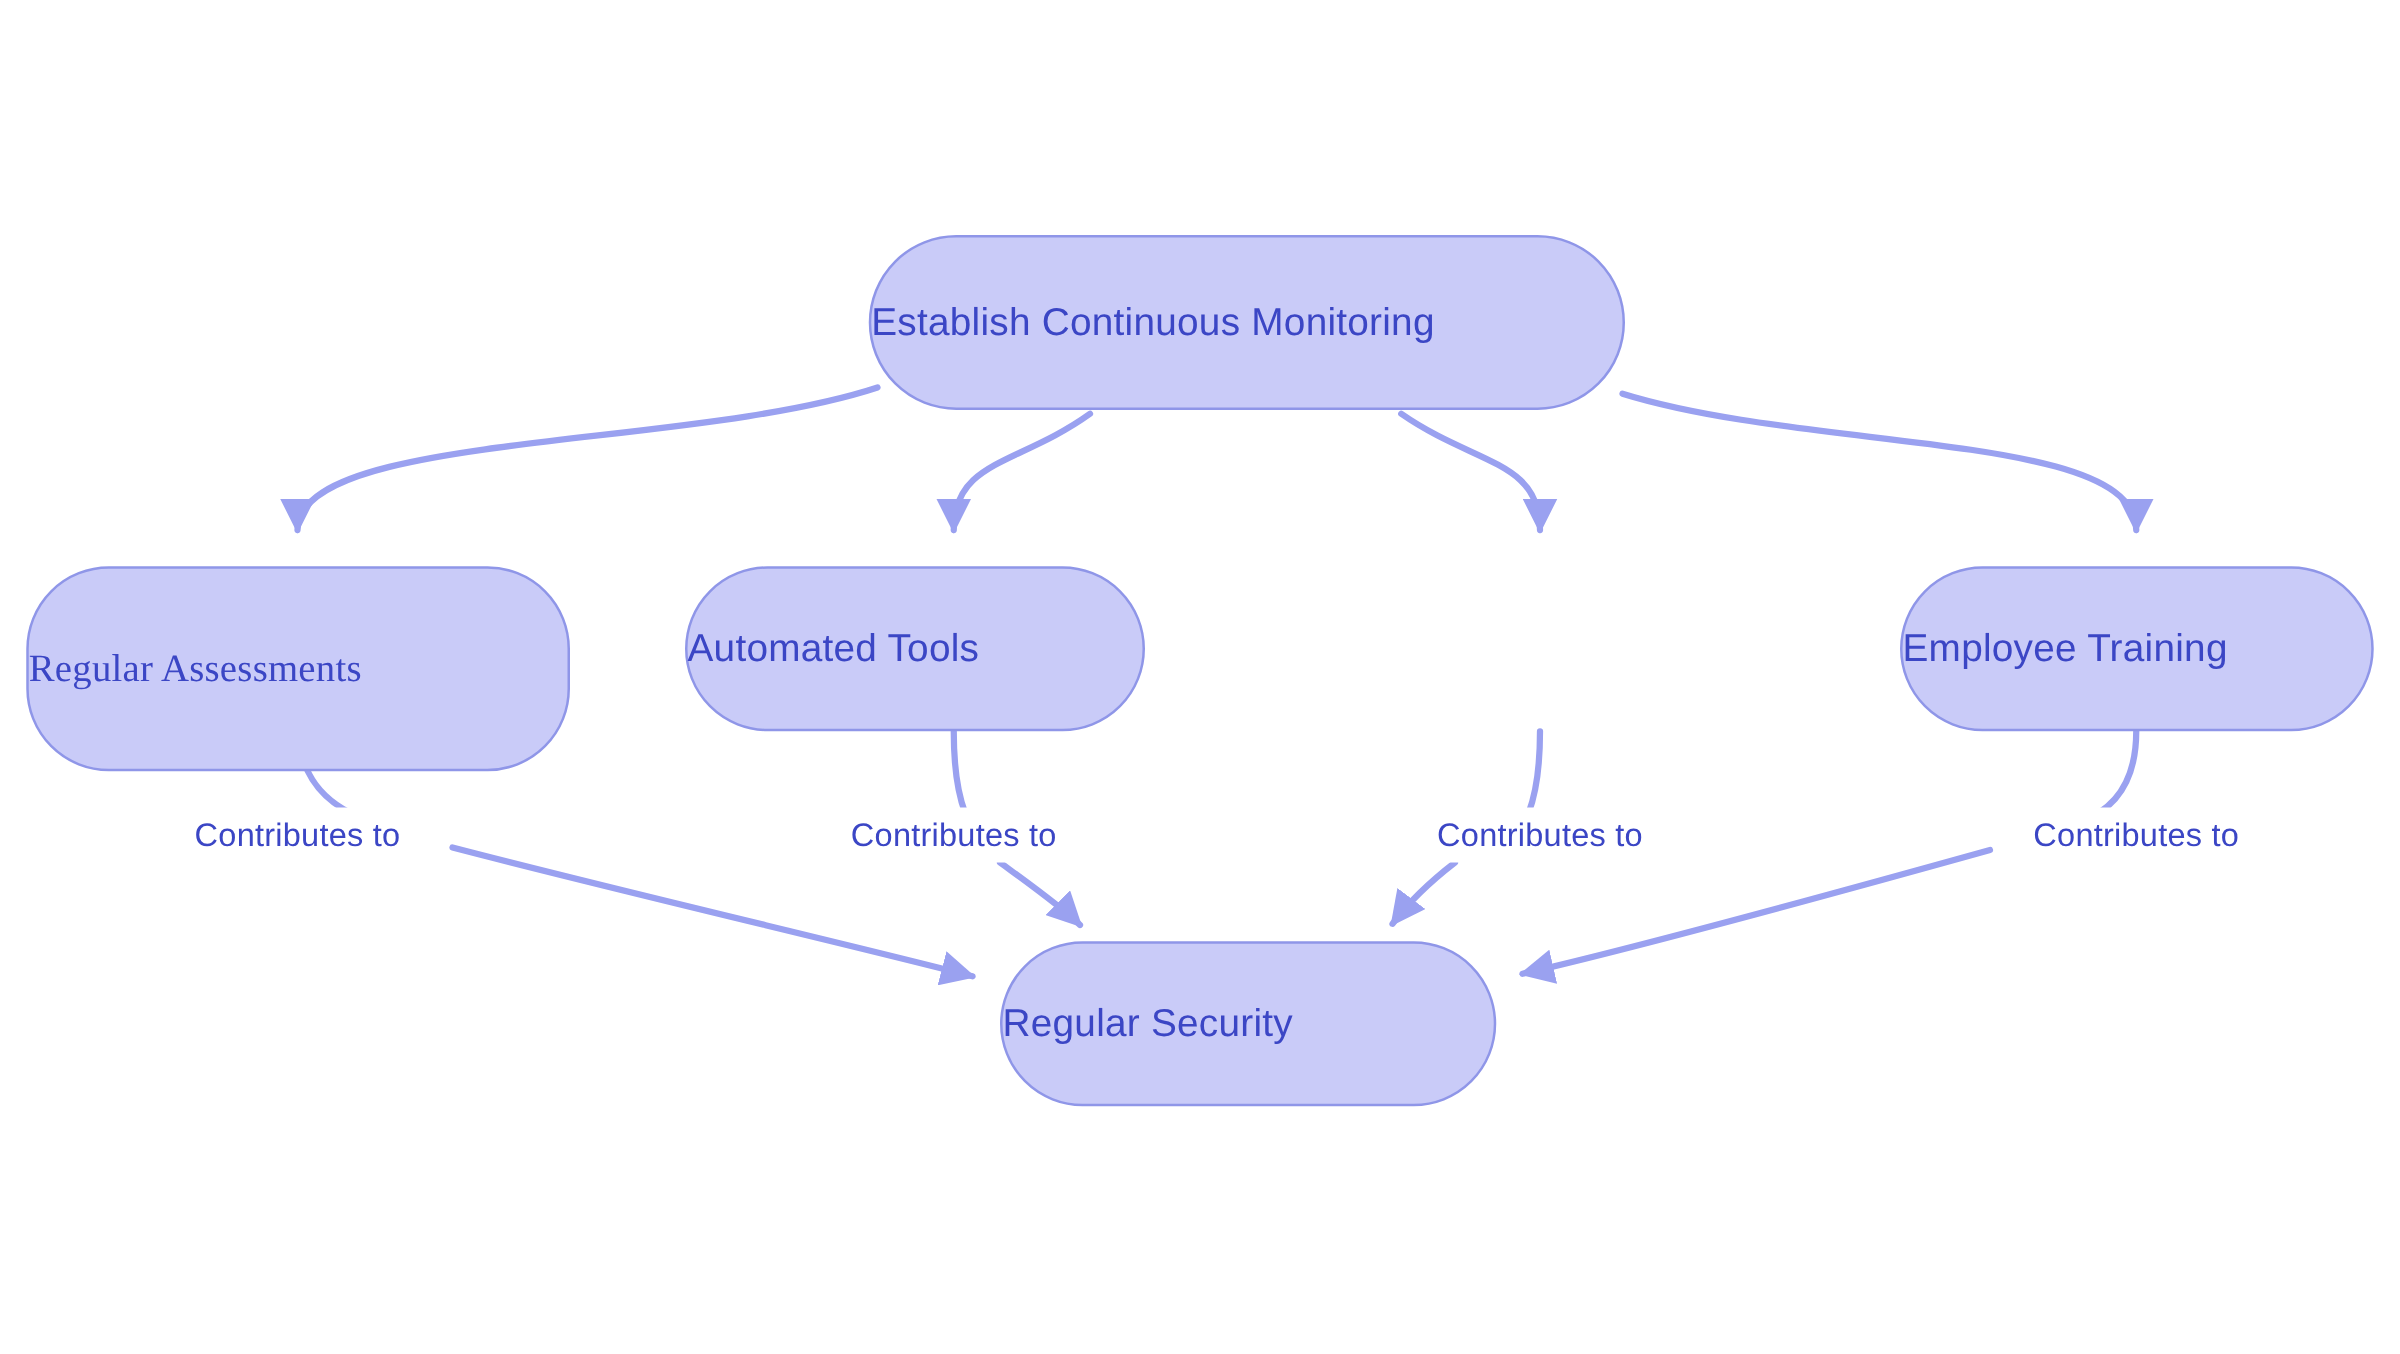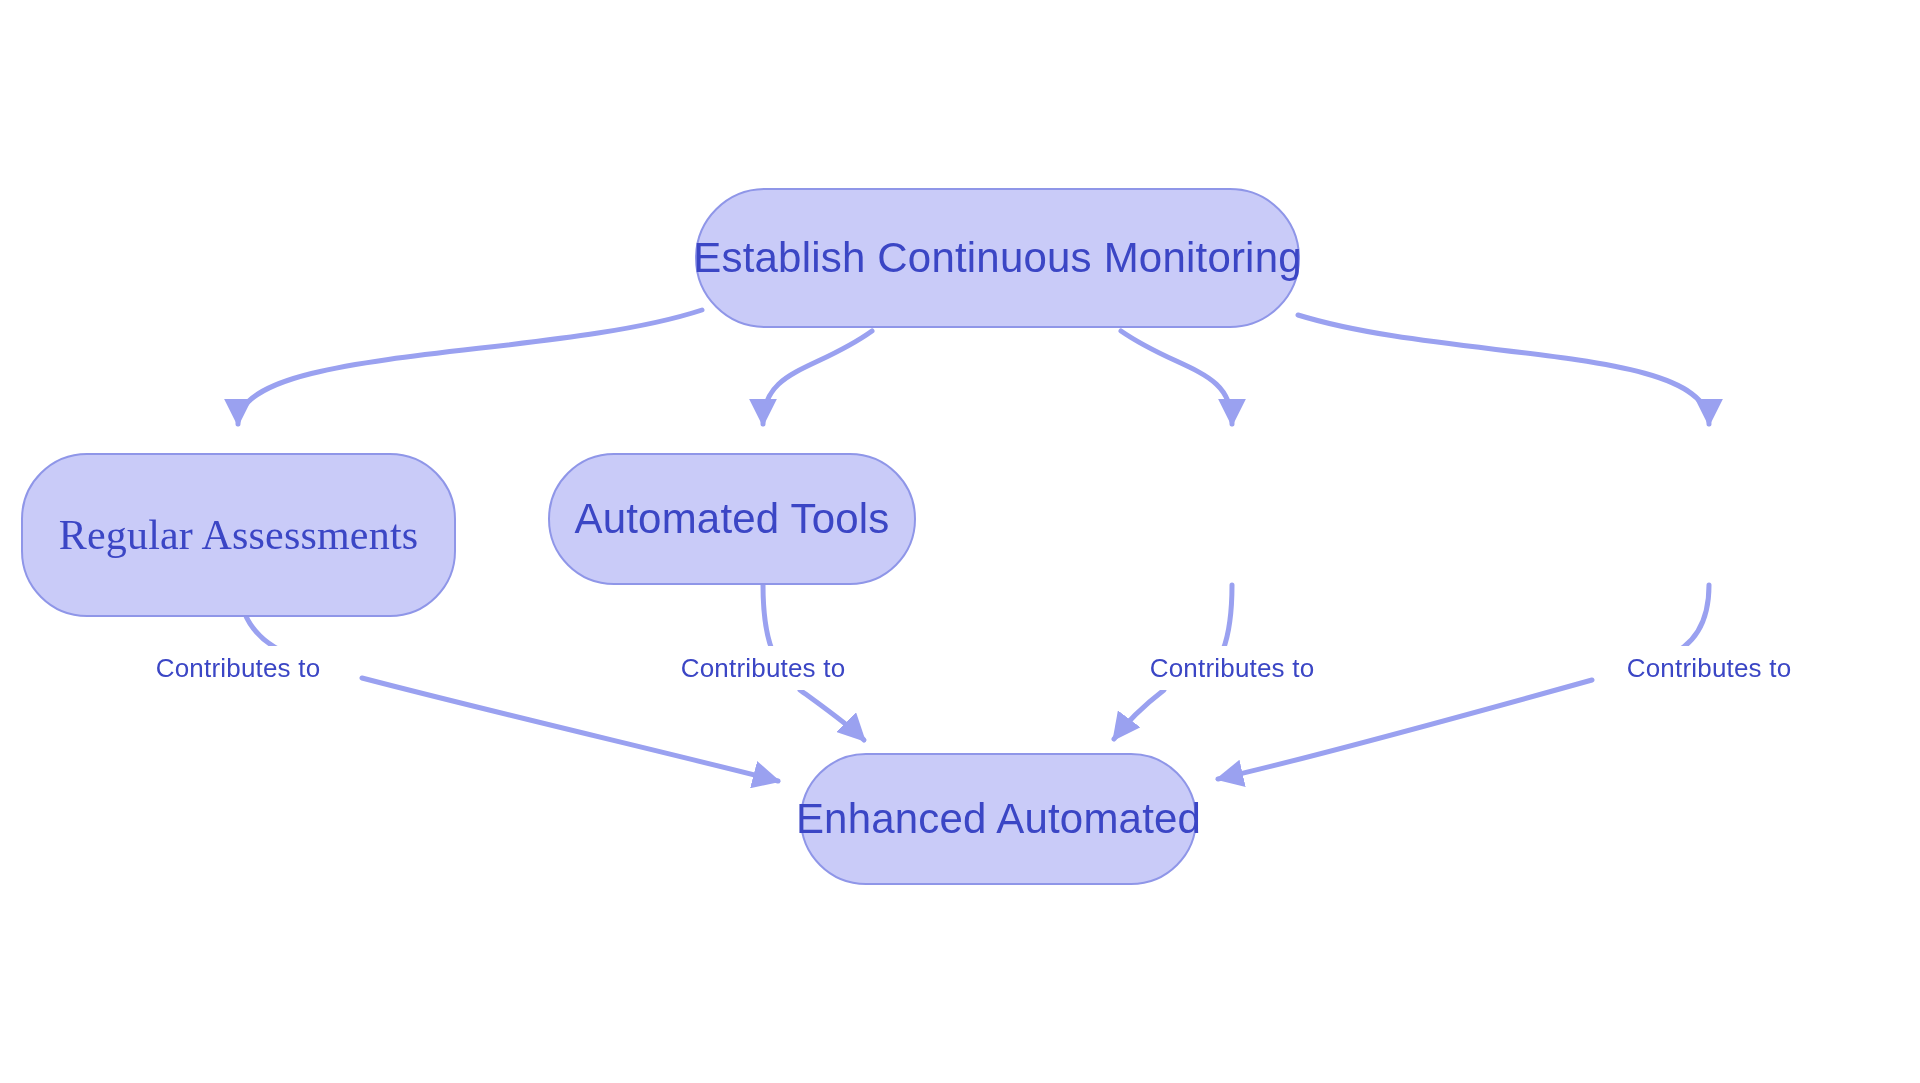--- a/index.html
+++ b/index.html
@@ -29,26 +29,26 @@
   }
   svg.edges path.edge {
     fill: none;
     stroke: var(--edge-stroke);
     stroke-width: 5;
     stroke-linecap: round;
   }
   svg.edges .arrowhead-shape { fill: var(--edge-stroke); }
   .node {
     position: absolute;
-    display: flex; align-items: center; justify-content: center;
+    display: flex; align-items: center; justify-content: flex-start;
     background: var(--node-fill);
     border: 2px solid var(--node-border);
     border-radius: 70px;
     color: var(--node-text);
-    font-size: 42px;
+    font-size: 31px;
     letter-spacing: 0.2px;
     text-align: center;
     white-space: nowrap;
   }
   .node-top        { left: 695px;  top: 188px; width: 605px; height: 140px; }
   .node-assess     { left: 21px;   top: 453px; width: 435px; height: 164px; border-radius: 66px; font-family: Liberation Serif, serif; }
   .node-tools      { left: 548px;  top: 453px; width: 368px; height: 132px; border-radius: 66px; }
   .node-audits     { left: 1071px; top: 453px; width: 322px; height: 132px; border-radius: 66px; }
   .node-training   { left: 1520px; top: 453px; width: 379px; height: 132px; border-radius: 66px; }
   .node-security   { left: 800px;  top: 753px; width: 397px; height: 132px; border-radius: 66px; }
@@ -99,22 +99,25 @@
 
   <div class="node node-top">
     <span>Establish Continuous Monitoring</span>
   </div>
   <div class="node node-assess">
     <span>Regular Assessments</span>
   </div>
   <div class="node node-tools">
     <span>Automated Tools</span>
   </div>
+  <div class="node node-training">
+    <span>Employee Training</span>
+  </div>
   <div class="node node-security">
-    <span>Enhanced Automated</span>
+    <span>Regular Security</span>
   </div>
 
   <div class="edge-label edge-label-1">Contributes to</div>
   <div class="edge-label edge-label-2">Contributes to</div>
   <div class="edge-label edge-label-3">Contributes to</div>
   <div class="edge-label edge-label-4">Contributes to</div>
 
 </div>
 
 </body></html>

